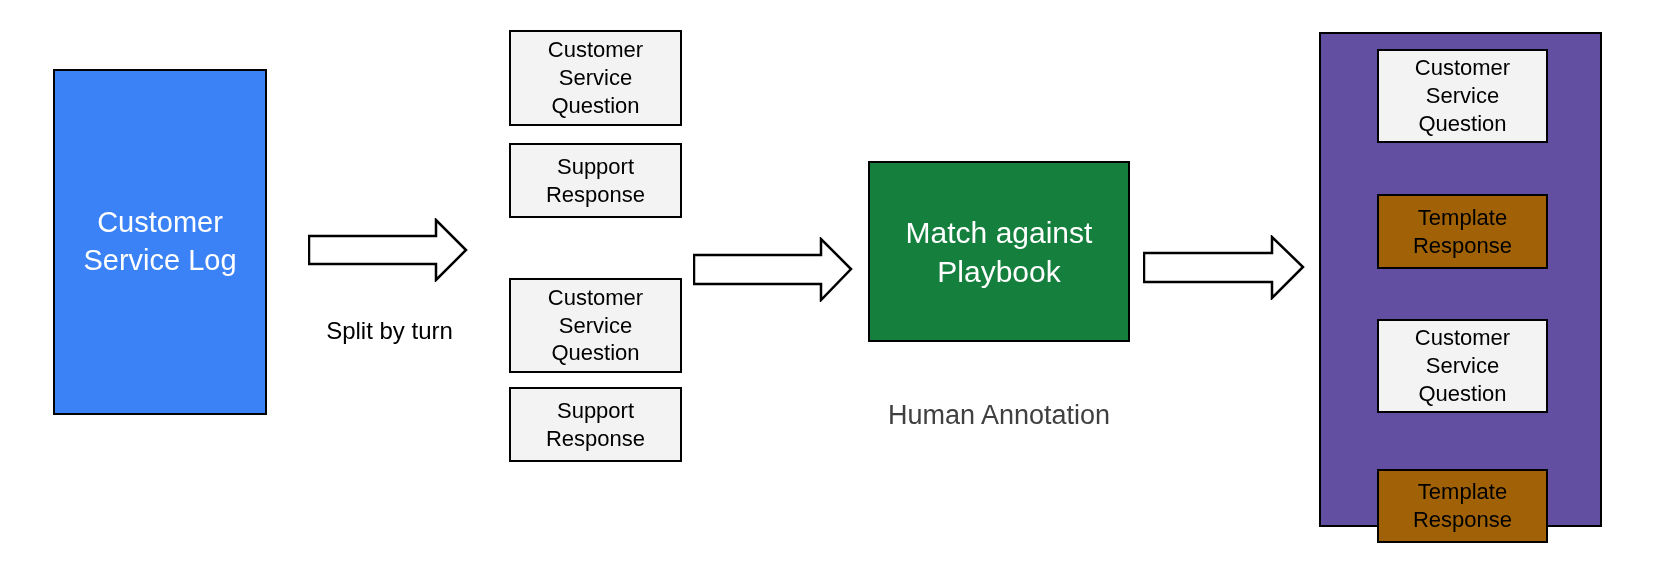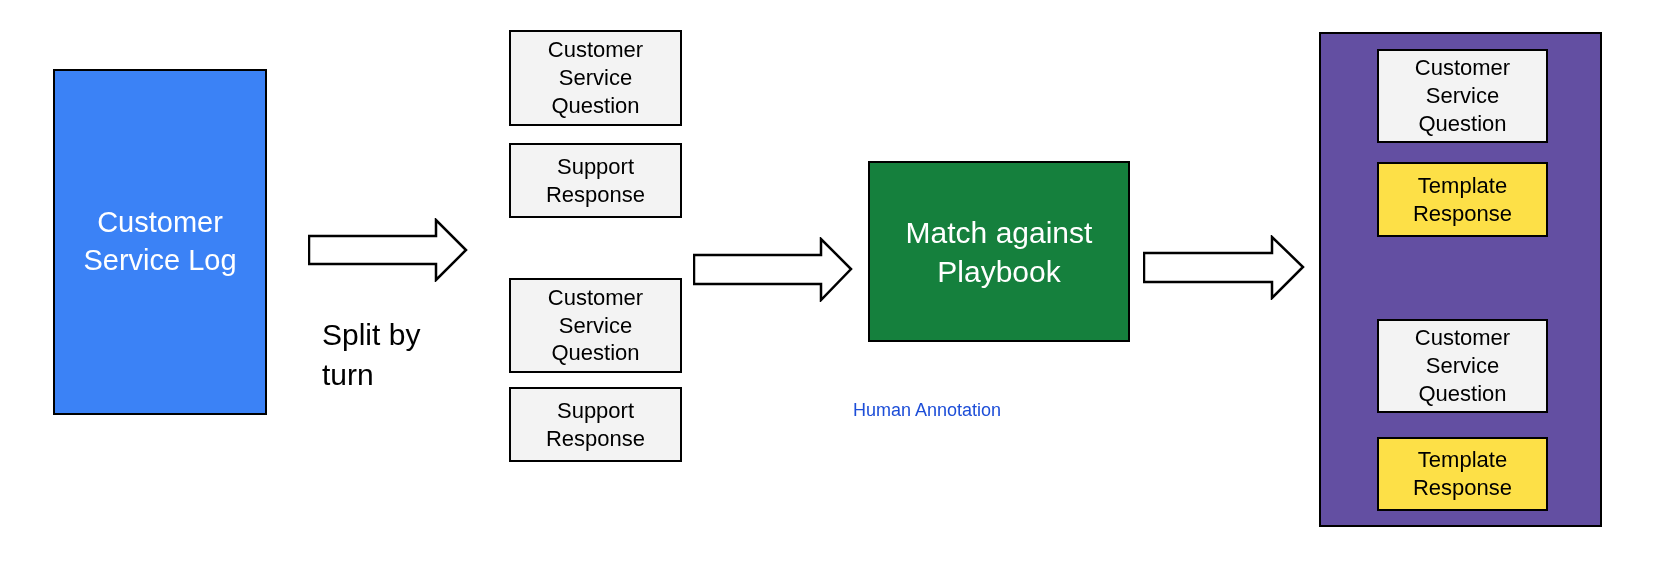--- a/index.html
+++ b/index.html
@@ -46,49 +46,50 @@
   .process-box {
     left: 868px; top: 161px; width: 262px; height: 181px;
     background: #15803d;
     color: #ffffff;
     font-size: 30px;
     line-height: 1.3;
     padding: 0 14px;
   }
   .caption {
     left: 853px; top: 400px; width: 292px;
-    color: #1d4ed8;
-    font-size: 18px;
+    color: #404040;
+    font-size: 27px;
+    text-align: center;
   }
   .split-label {
     left: 322px; top: 315px; width: 135px;
     color: #000000;
-    font-size: 30px;
+    font-size: 24px;
     line-height: 1.32;
-    text-align: left;
+    text-align: center;
   }
   .output-panel {
     left: 1319px; top: 32px; width: 283px; height: 495px;
     background: #634fa2;
     border: 2px solid #000000;
   }
   .panel-box {
     left: 56px; width: 171px;
     border: 2px solid #000000;
     display: flex;
     align-items: center;
     justify-content: center;
     text-align: center;
     color: #000000;
     font-size: 22px;
     line-height: 1.26;
     padding: 0 8px;
   }
   .panel-box.question { background: #f3f3f3; }
-  .panel-box.template { background: #fde047; }
+  .panel-box.template { background: #a16207; margin-top: 32px; }
   .panel-box.p1 { top: 15px;  height: 94px; }
   .panel-box.p2 { top: 128px; height: 75px; }
   .panel-box.p3 { top: 285px; height: 94px; }
   .panel-box.p4 { top: 403px; height: 74px; }
   .arrow-svg { display: block; }
   .arrow1 { left: 308px;  top: 218px; }
   .arrow2 { left: 693px;  top: 237px; }
   .arrow3 { left: 1143px; top: 235px; }
 </style>
 </head>

